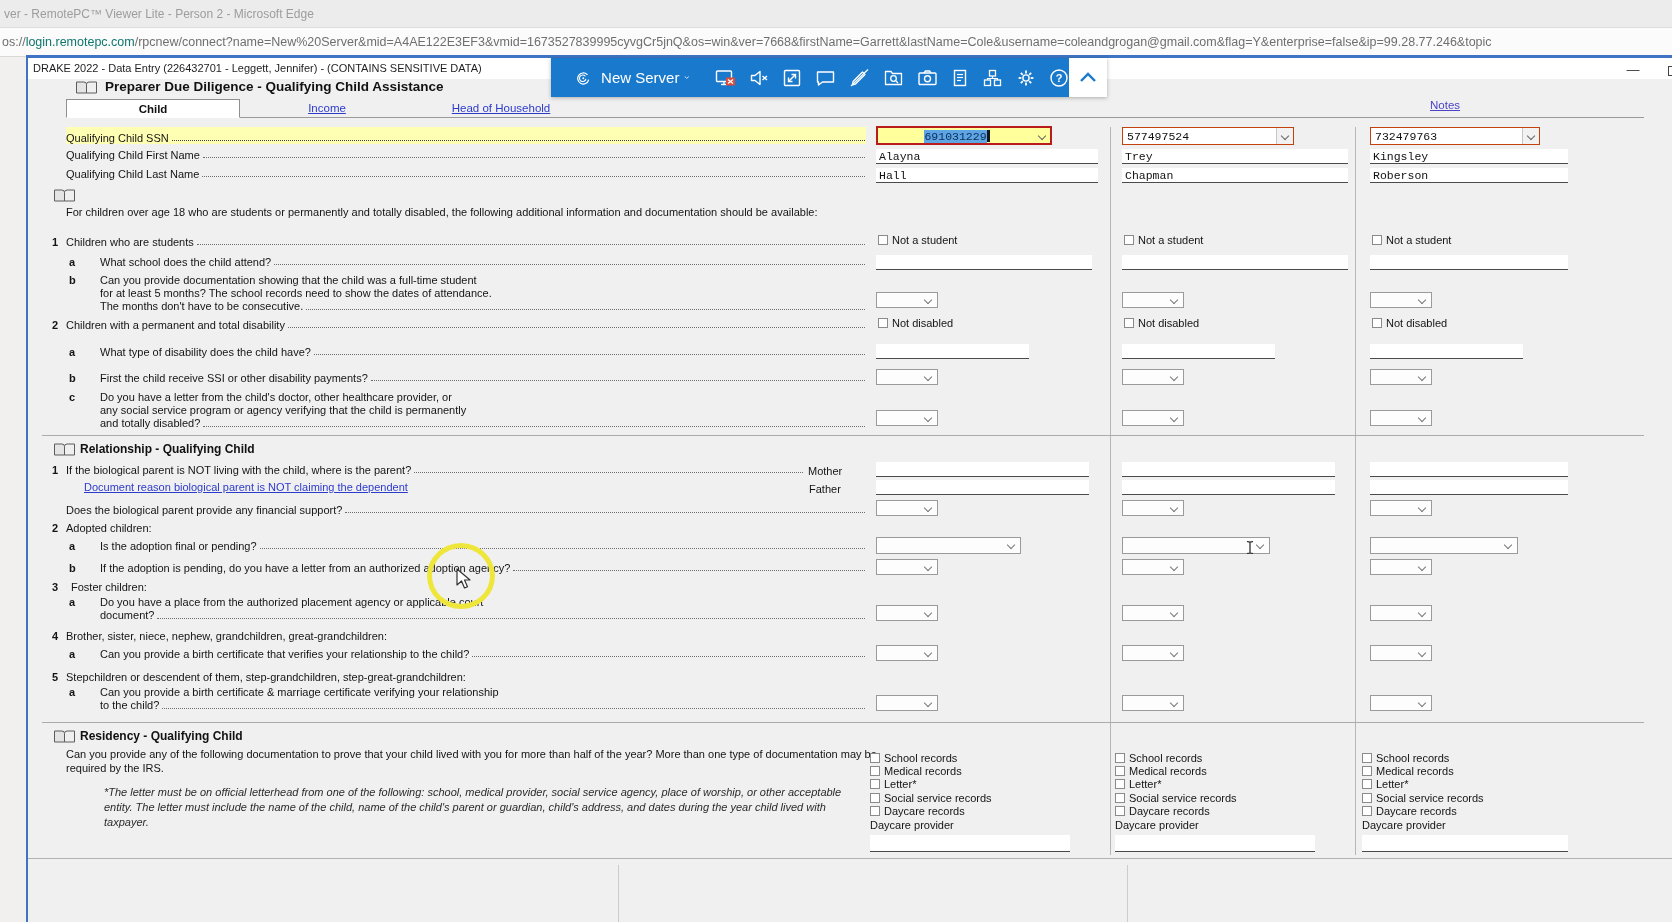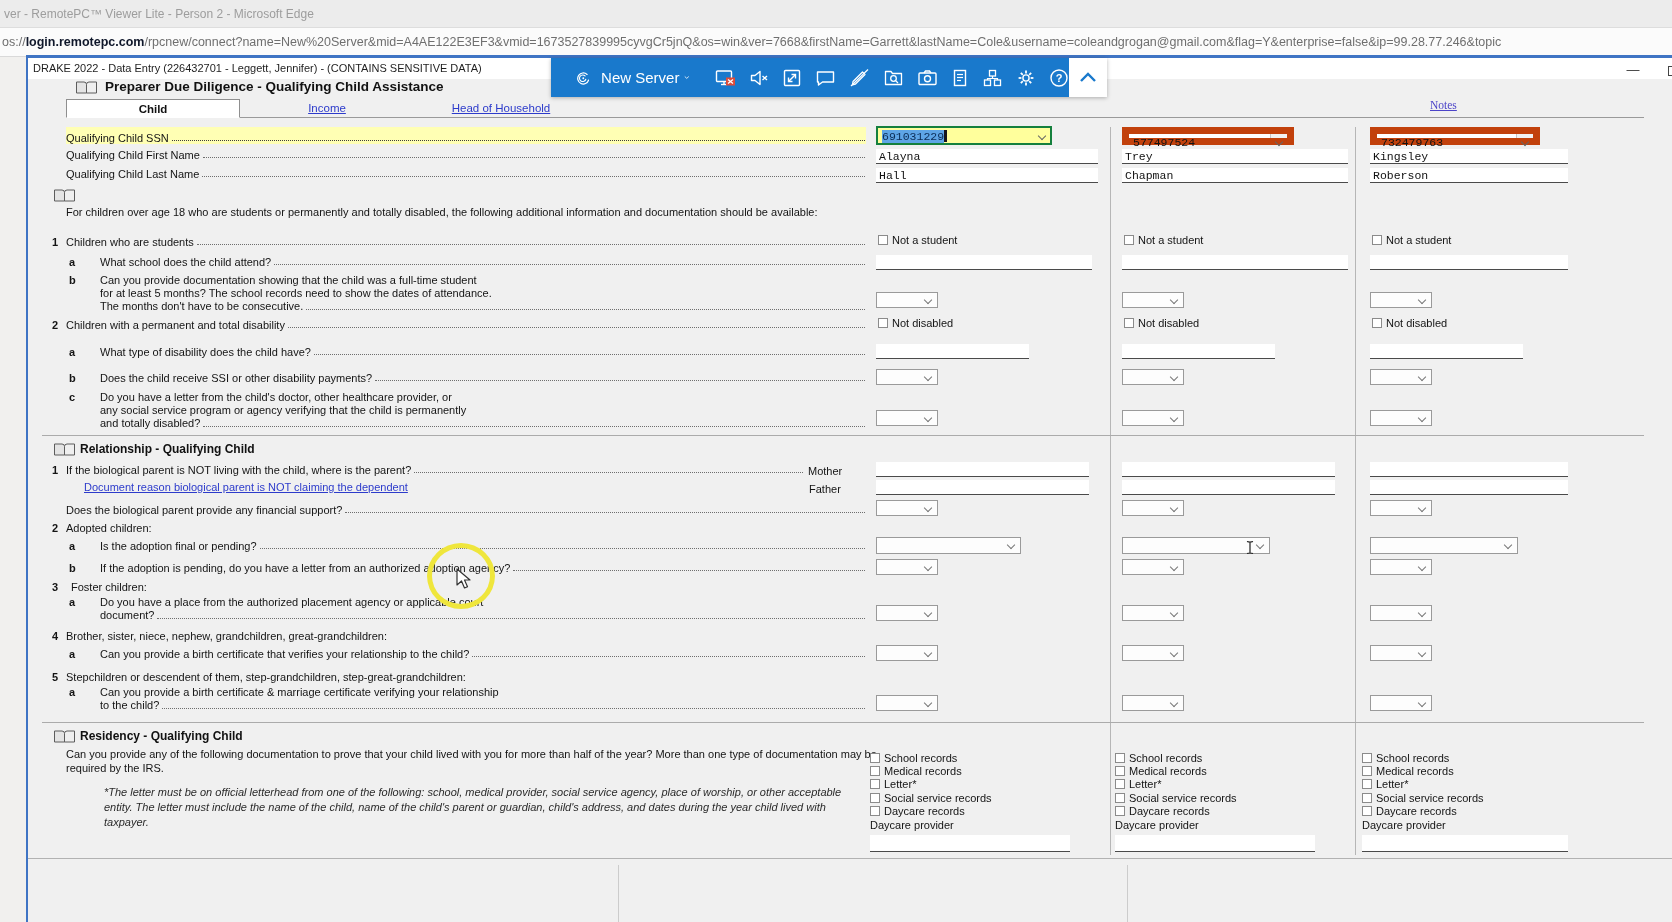--- a/index.html
+++ b/index.html
@@ -5,21 +5,21 @@
   * { box-sizing: border-box; margin:0; padding:0; }
   html,body { width:1672px; height:922px; overflow:hidden; }
   body { font-family:"Liberation Sans", sans-serif; background:#f1f0ee; position:relative; color:#141414; }
   .abs { position:absolute; }
 
   
   .titlebar { left:0; top:0; width:1672px; height:28px; background:#ececec; border-bottom:1px solid #dddddd;
               color:#9d9d9d; font-size:12px; line-height:28px; padding-left:4px; white-space:nowrap; }
   .urlbar { left:0; top:28px; width:1672px; height:29px; background:#fbfbfb; border-bottom:1px solid #d9d9d9;
             font-size:12.5px; line-height:28px; color:#8a8a8a; white-space:nowrap; overflow:hidden; padding-left:2px; }
-  .urlbar .domain { color:#0f172a; font-weight:bold; }
+  .urlbar .domain { color:#0f766e; font-weight:normal; }
   .urlbar .rest { color:#6f6f6f; }
 
   
   .drake { left:26px; top:55px; width:1700px; height:880px; background:#f0f0f0;
            border-top:3px solid #3f74c4; border-left:2px solid #3f74c4; }
   .dtitle { position:absolute; left:0; top:0; width:100%; height:21px; background:#ffffff;
             font-size:11px; color:#1e1e1e; padding:4px 0 0 5px; white-space:nowrap; }
   .winbtn { position:absolute; top:4px; font-size:13px; color:#333; width:22px; text-align:center; cursor:default; }
 
   .book { width:23px; height:13px; }
@@ -41,27 +41,27 @@
   .ld { flex:1 1 auto; border-bottom:1px dotted #6e6e6e; margin:0 1px 3px 3px; min-width:8px; }
   .ld.d2 { border-bottom:1px dotted #3c3c3c; }
   .grp { position:absolute; left:41px; width:797px; font-size:11px; line-height:13px; }
   .grp .l1 { display:flex; }
   .grp .num { width:31px; }
   .grp .cont { padding-left:31px; white-space:nowrap; }
   .grp .lastline { display:flex; align-items:flex-end; padding-left:31px; }
   .ssnband { background:#ffffb4; height:17px; padding-top:2px; }
 
   
-  .combo { position:absolute; background:#fff; border:7px solid #c2410c; height:18px;
+  .combo { position:absolute; background:#fff; border:1px solid #c2410c; height:18px;
            font-family:"Liberation Mono", monospace; font-size:11.5px; padding:2px 18px 0 4px; color:#111; }
   .combo::before { content:""; position:absolute; right:0; top:0; width:16px; height:100%;
                    background:#f2f2f2; border-left:1px solid #c6c6c6; }
   .combo::after { content:""; position:absolute; right:5px; top:5px; width:5px; height:5px;
                   border-right:1px solid #666; border-bottom:1px solid #666; transform:rotate(45deg); }
-  .combo.focus { background:#ffff9c; border:2px solid #15803d; height:19px; }
+  .combo.focus { background:#ffff9c; border:2px solid #b91c1c; height:19px;text-align:center; }
   .combo.focus::before { background:transparent; border-left:none; }
   .selhl { background:#5ea5e6; color:#0b2c55; }
   .caret { display:inline-block; width:3px; height:12px; background:#15151e; vertical-align:-2px; }
 
   .inp { position:absolute; background:#ffffff; border-bottom:1px solid #4a4a4a; height:15px;
          font-family:"Liberation Mono", monospace; font-size:11.5px; padding:1px 0 0 3px; color:#111; }
   .sel { position:absolute; background:#fdfdfd; border:1px solid #9a9a9a; width:62px; height:16px; }
   .sel::after { content:""; position:absolute; right:6px; top:4px; width:5px; height:5px;
                 border-right:1px solid #777; border-bottom:1px solid #777; transform:rotate(45deg); }
   .selw { width:145px; height:17px; }
@@ -100,21 +100,21 @@
     <span>DRAKE 2022 - Data Entry (226432701 - Leggett, Jennifer) - (CONTAINS SENSITIVE DATA)</span>
   </div>
   <div class="winbtn abs" style="left:1594px;">—</div>
   <div class="abs" style="left:1640px; top:8px; width:11px; height:10px; border:1px solid #444; background:#fff;"></div>
 
   <svg class="book abs" style="left:47px; top:23px;" viewBox="0 0 22 13">
     <path d="M1 1 H8.5 Q11 1 11 3.5 V12 H1 Z" fill="#e4e4e4" stroke="#5c5c5c"></path>
     <path d="M21 1 H13.5 Q11 1 11 3.5 V12 H21 Z" fill="#efefef" stroke="#5c5c5c"></path>
   </svg>
   <div class="abs pgtitle" style="left:77px; top:21px;">Preparer Due Diligence - Qualifying Child Assistance</div>
-  <div class="abs notes" style="left:1402px; top:41px;font-family:Liberation Serif, serif;">Notes</div>
+  <div class="abs notes" style="left:1402px; top:41px;">Notes</div>
 
   <div class="tabline"></div>
   <div class="tab active" style="left:38px;">Child</div>
   <div class="tab" style="left:212px;"><span class="tablink">Income</span></div>
   <div class="tab" style="left:386px;"><span class="tablink">Head of Household</span></div>
 
   <div class="vsep" style="left:1082px; top:69px; height:728px;"></div>
   <div class="vsep" style="left:1327px; top:69px; height:728px;"></div>
 
   <div class="r ssnband" style="left:38px; top:69px; width:800px;">
@@ -217,21 +217,21 @@
     <span class="num" style="width:31px;">a</span>
     <span class="t">What type of disability does the child have?</span>
       <span class="ld"></span>
   </div>
   <div class="inp" style="left:848px; top:286px; width:153px;"></div>
   <div class="inp" style="left:1094px; top:286px; width:153px;"></div>
   <div class="inp" style="left:1342px; top:286px; width:153px;"></div>
 
   <div class="r" style="left:41px; top:314px; width:797px;">
     <span class="num" style="width:31px;">b</span>
-    <span class="t">Does the child receive SSI or other disability payments?</span>
+    <span class="t">First the child receive SSI or other disability payments?</span>
       <span class="ld"></span>
   </div>
   <div class="sel" style="left:848px; top:311px;"></div>
   <div class="sel" style="left:1094px; top:311px;"></div>
   <div class="sel" style="left:1342px; top:311px;"></div>
 
   <div class="grp" style="top:333px;">
     <div class="l1">
         <span class="num">c</span>
         <span class="t">Do you have a letter from the child's doctor, other healthcare provider, or</span>

